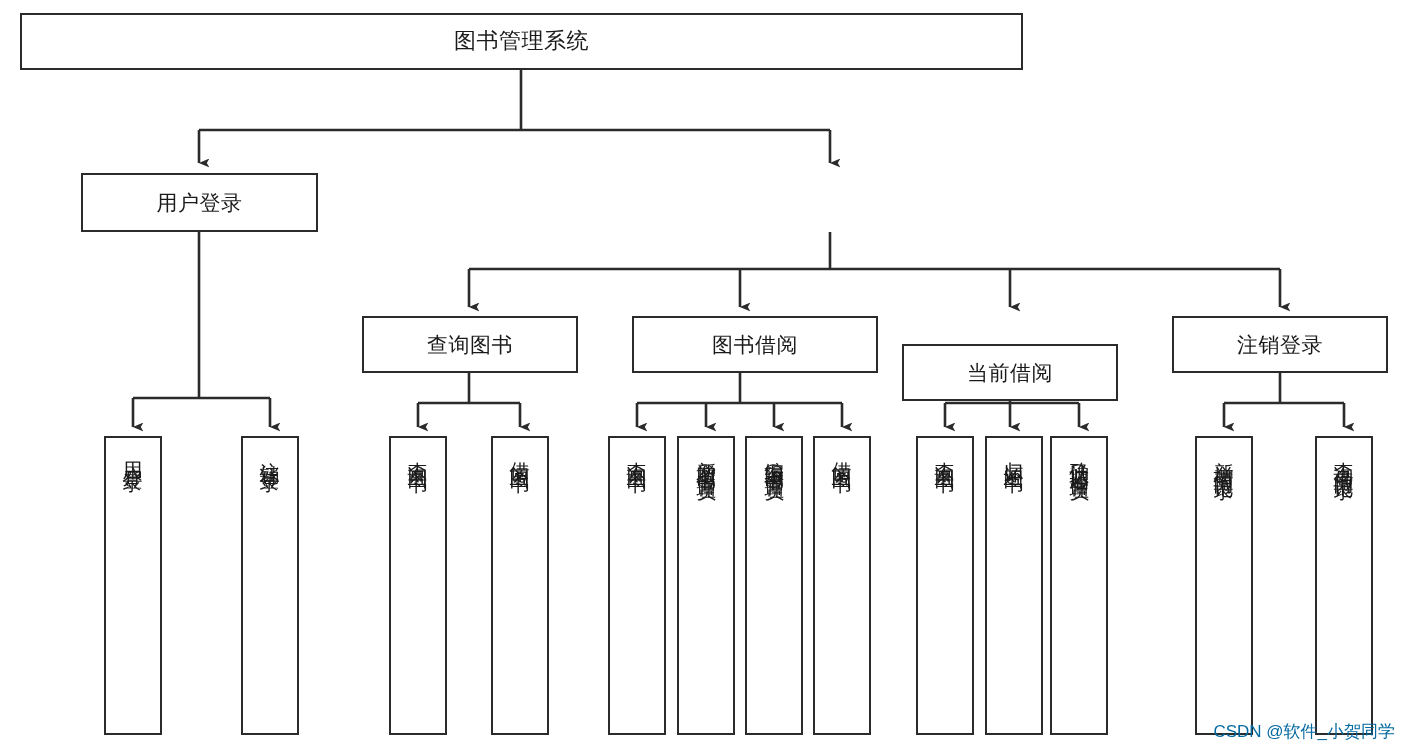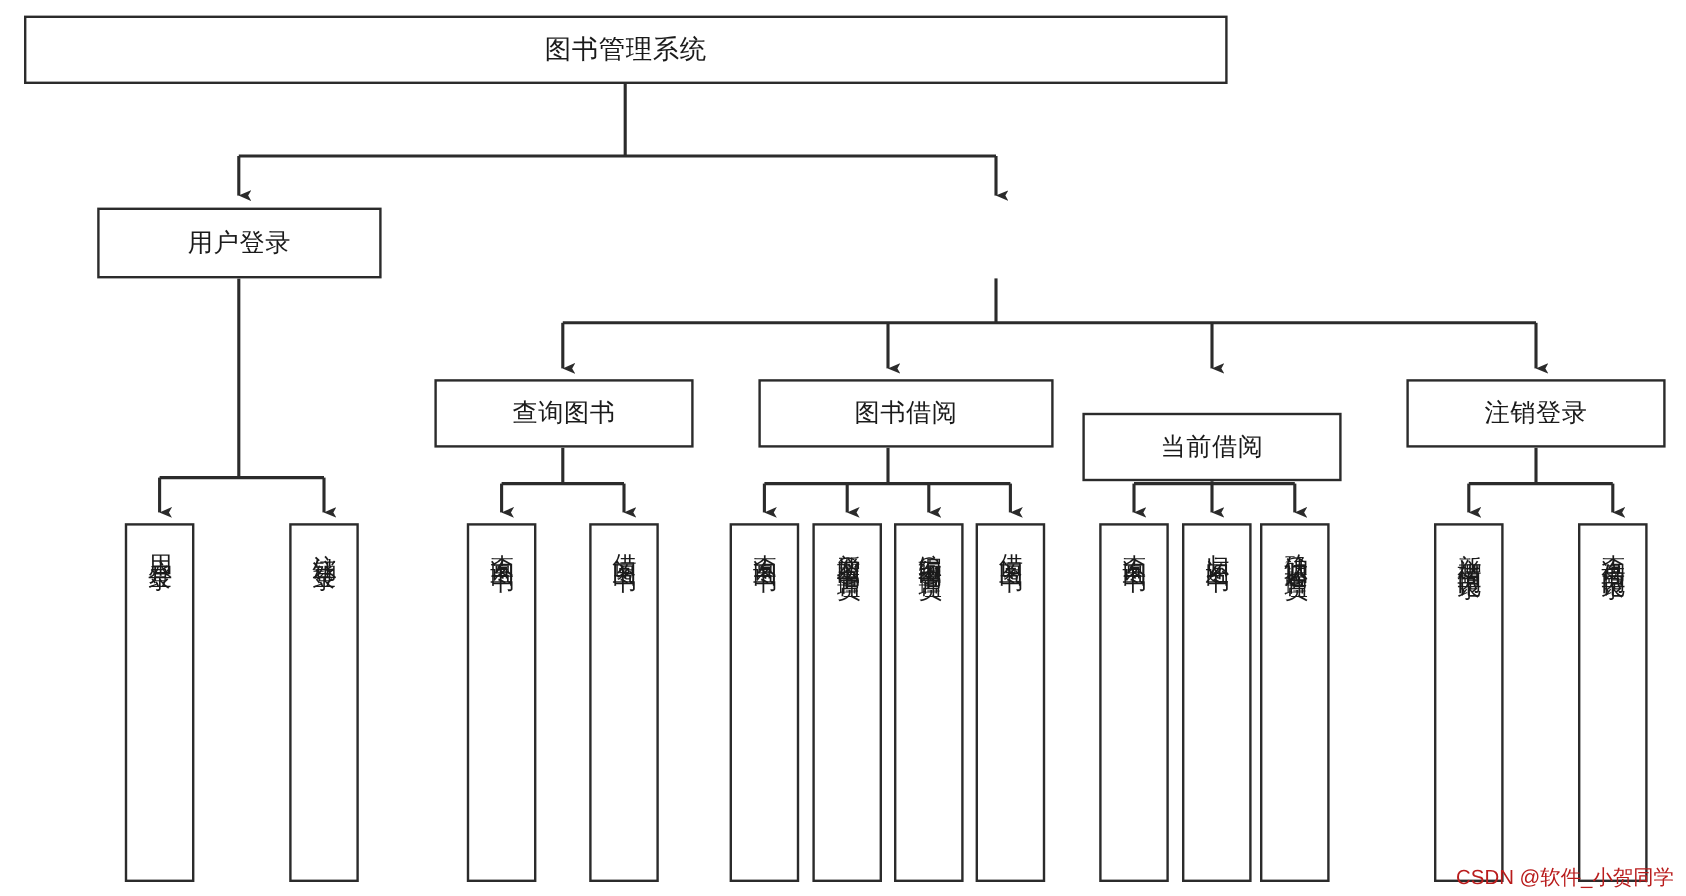--- a/index.html
+++ b/index.html
@@ -57,21 +57,21 @@
   }
   .node.vert.tall-text .label {
     font-size: 19.5px;
     letter-spacing: 3px;
   }
   .watermark {
     position: absolute;
     right: 10px;
     bottom: 4px;
     font-size: 17px;
-    color: #b91c1c;
+    color: #0369a1;
     white-space: nowrap;
     font-family: "Liberation Sans", "DejaVu Sans", sans-serif;
   }
 </style>
 </head>
 <body>
 
 <div id="canvas">
 
   <svg id="edges" viewBox="0 0 1405 747">

